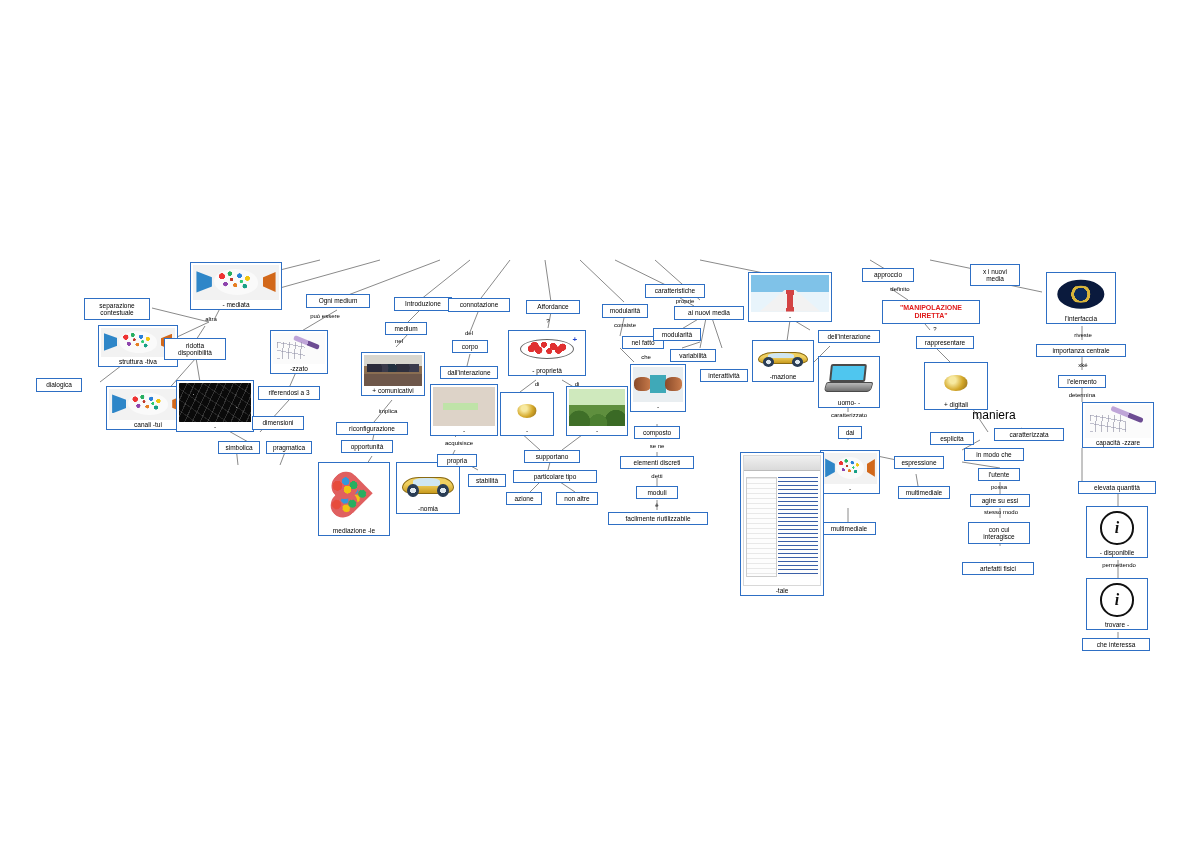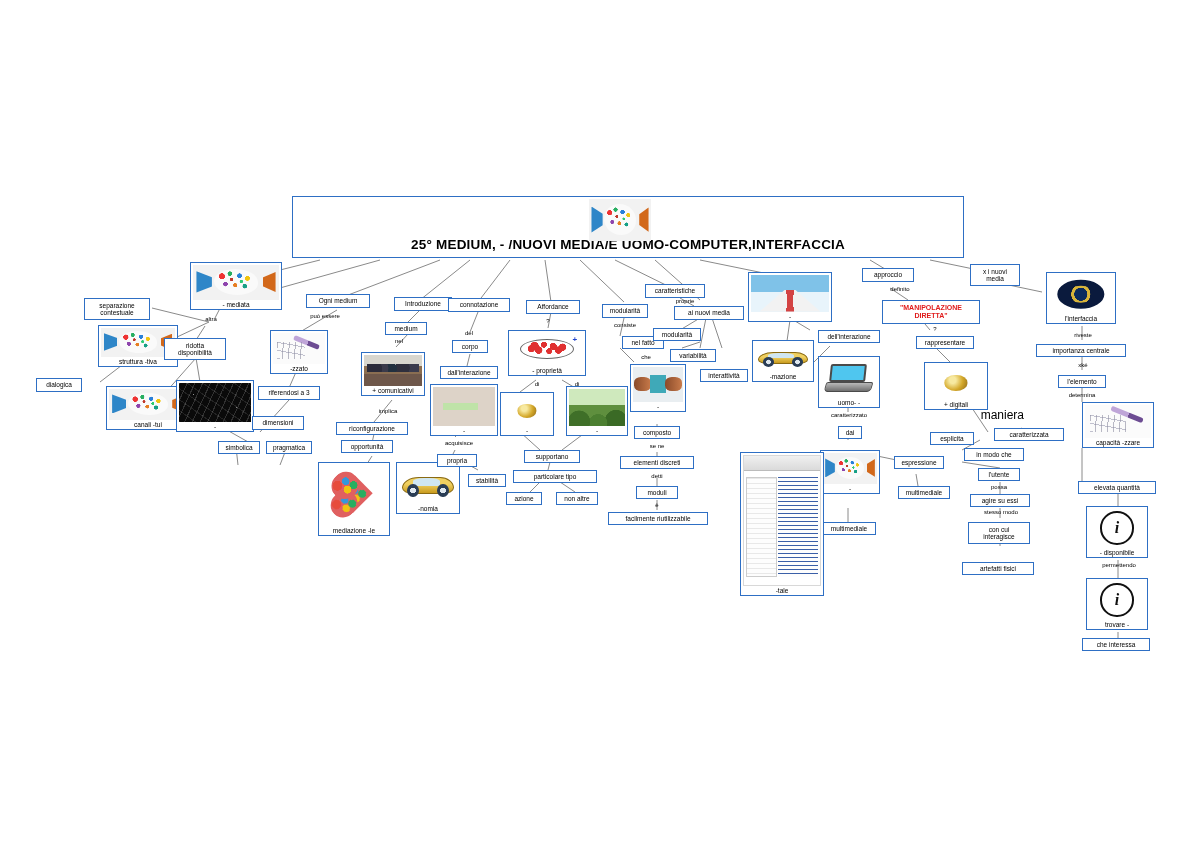--- a/index.html
+++ b/index.html
@@ -487,26 +487,20 @@
       <path d="M1082,326 L1082,340"></path>
       <path d="M1082,354 L1082,370"></path>
       <path d="M1082,388 L1082,402"></path>
       <path d="M1082,448 L1082,482"></path>
       <path d="M1118,490 L1118,508"></path>
       <path d="M1118,560 L1118,592"></path>
       <path d="M1118,632 L1118,642"></path>
     </g>
   </svg>
 
-  <div class="node title-node" style="left:292px; top:196px; width:672px; height:62px;">
-    <div class="thumb pic-brain" style="position:absolute; left:296px; top:2px; width:62px; height:42px; flex:none;">
-      <div class="blob"></div>
-    </div>
-    <span>25° MEDIUM, - /NUOVI MEDIA/E  UOMO-COMPUTER,INTERFACCIA</span>
-  </div>
 
   <div class="node img-node" style="left:190px; top:262px; width:92px; height:48px;">
     <div class="thumb pic-brain"><div class="blob"></div></div>
     <div class="cap">- mediata</div>
   </div>
   <div class="link-label" style="left:196px; top:316px; width:30px;">altra</div>
 
   <div class="node" style="left:84px; top:298px; width:66px; height:22px;">
     <span>separazione
 contestuale</span>
@@ -756,21 +750,21 @@
   </div>
   <div class="link-label" style="left:928px; top:326px; width:14px;">?</div>
   <div class="node" style="left:916px; top:336px; width:58px; height:13px;">
     <span>rappresentare</span>
   </div>
 
   <div class="node img-node" style="left:924px; top:362px; width:64px; height:48px;">
     <div class="thumb pic-apple"><div class="ap"></div></div>
     <div class="cap">+ digitali</div>
   </div>
-  <div class="link-label big" style="left:964px; top:409px; width:60px;text-align:right;">maniera</div>
+  <div class="link-label big" style="left:964px; top:409px; width:60px;">maniera</div>
 
   <div class="node" style="left:930px; top:432px; width:44px; height:13px;">
     <span>esplicita</span>
   </div>
   <div class="node" style="left:994px; top:428px; width:70px; height:13px;">
     <span>caratterizzata</span>
   </div>
   <div class="node" style="left:964px; top:448px; width:60px; height:13px;">
     <span>in modo che</span>
   </div>

